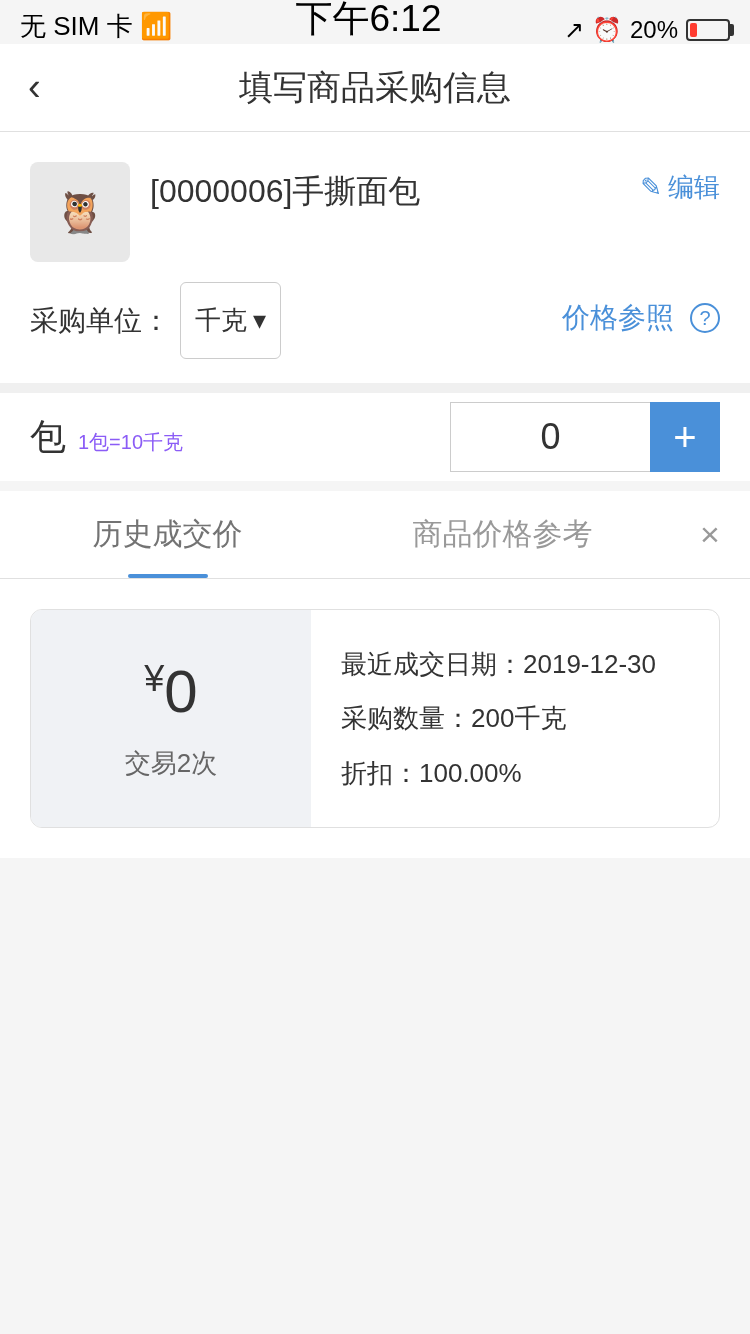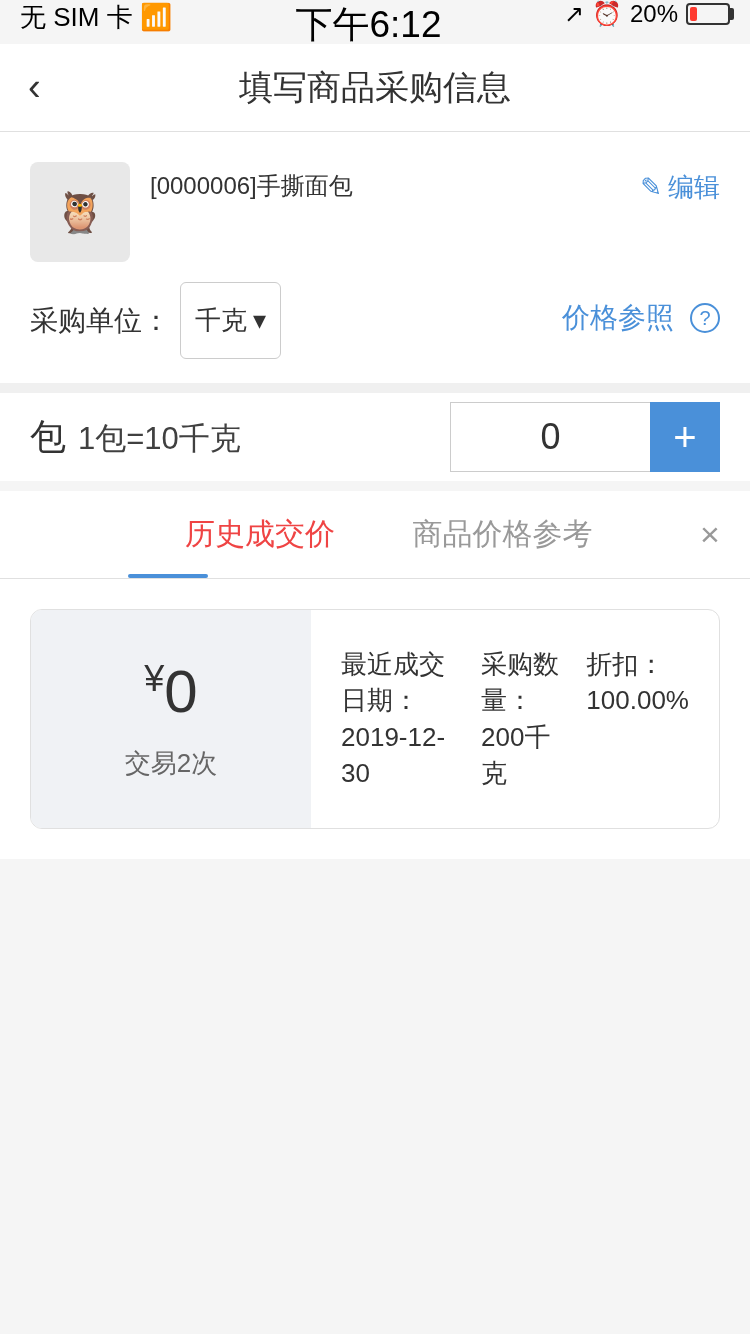--- a/index.html
+++ b/index.html
@@ -11,21 +11,21 @@
       min-height: 1334px;
       overflow-x: hidden;
     }
 
     
     .status-bar {
       width: 750px;
       height: 44px;
       background: #f5f5f5;
       display: flex;
-      align-items: flex-start;
+      align-items: flex-end;
       justify-content: space-between;
       padding: 0 20px;
       font-size: 28px;
       color: #000;
     }
     .status-left { font-size: 26px; display: flex; align-items: center; gap: 8px; }
     .status-center { font-size: 37px; font-weight: 400; }
     .status-right { display: flex; align-items: center; gap: 8px; font-size: 24px; }
     .battery {
       width: 44px; height: 22px;
@@ -103,21 +103,21 @@
       display: flex;
       align-items: center;
       justify-content: center;
       flex-shrink: 0;
     }
     .owl-icon {
       font-size: 40px;
       color: #666;
     }
     .product-name {
-      font-size: 24px;
+      font-size: 32px;
       color: #333;
       font-weight: 400;
       margin-top: 8px;
     }
     .edit-btn {
       font-size: 26px;
       color: #4a90d9;
       display: flex;
       align-items: center;
       gap: 6px;
@@ -192,22 +192,22 @@
       display: flex;
       align-items: baseline;
       gap: 12px;
     }
     .qty-main {
       font-size: 36px;
       color: #333;
       font-weight: 500;
     }
     .qty-sub {
-      font-size: 31px;
-      color: #404040;
+      font-size: 20px;
+      color: #8b5cf6;
     }
     .quantity-input-row {
       display: flex;
       align-items: center;
       gap: 0;
     }
     .qty-input-box {
       width: 200px;
       height: 70px;
       border: 1px solid #ccc;
@@ -249,22 +249,21 @@
       display: flex;
       align-items: center;
       justify-content: center;
       height: 100%;
       font-size: 30px;
       color: #999;
       cursor: pointer;
       position: relative;
     }
     .tab-item.active {
-      color: #ef4444;
-      justify-content: flex-end;
+      color: #737373;
     }
     .tab-item.active::after {
       content: '';
       position: absolute;
       bottom: 0;
       left: 50%;
       transform: translateX(-50%);
       width: 80px;
       height: 4px;
       background: #4a90d9;
@@ -312,21 +311,21 @@
     }
     .card-txn {
       font-size: 26px;
       color: #666;
       margin-top: 20px;
     }
     .card-right {
       flex: 1;
       padding: 36px 30px;
       display: flex;
-      flex-direction: row;
+      flex-direction: column;
       gap: 18px;
     }
     .card-detail-row {
       font-size: 26px;
       color: #333;
       line-height: 1.4;
     }
 
     
     .main-bg {

